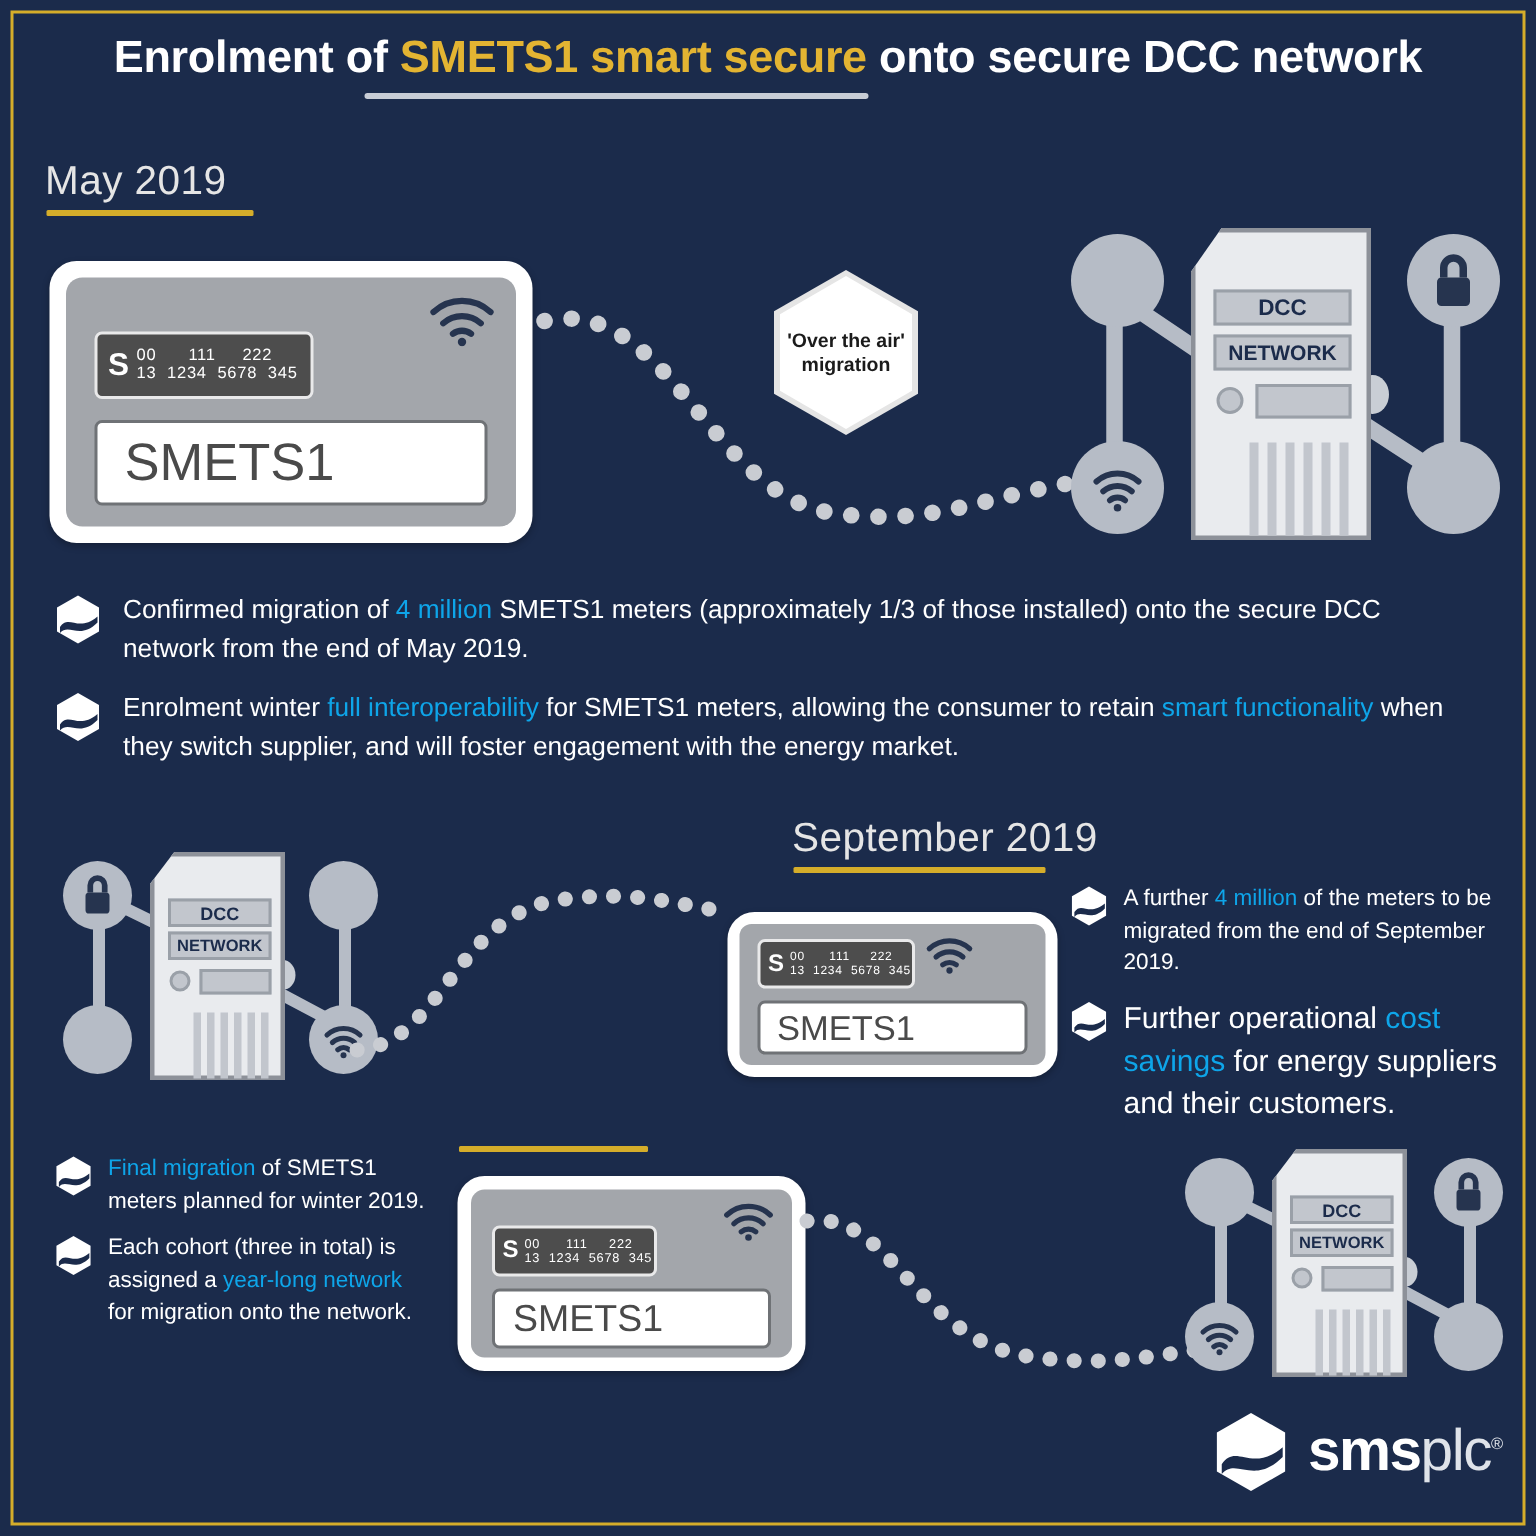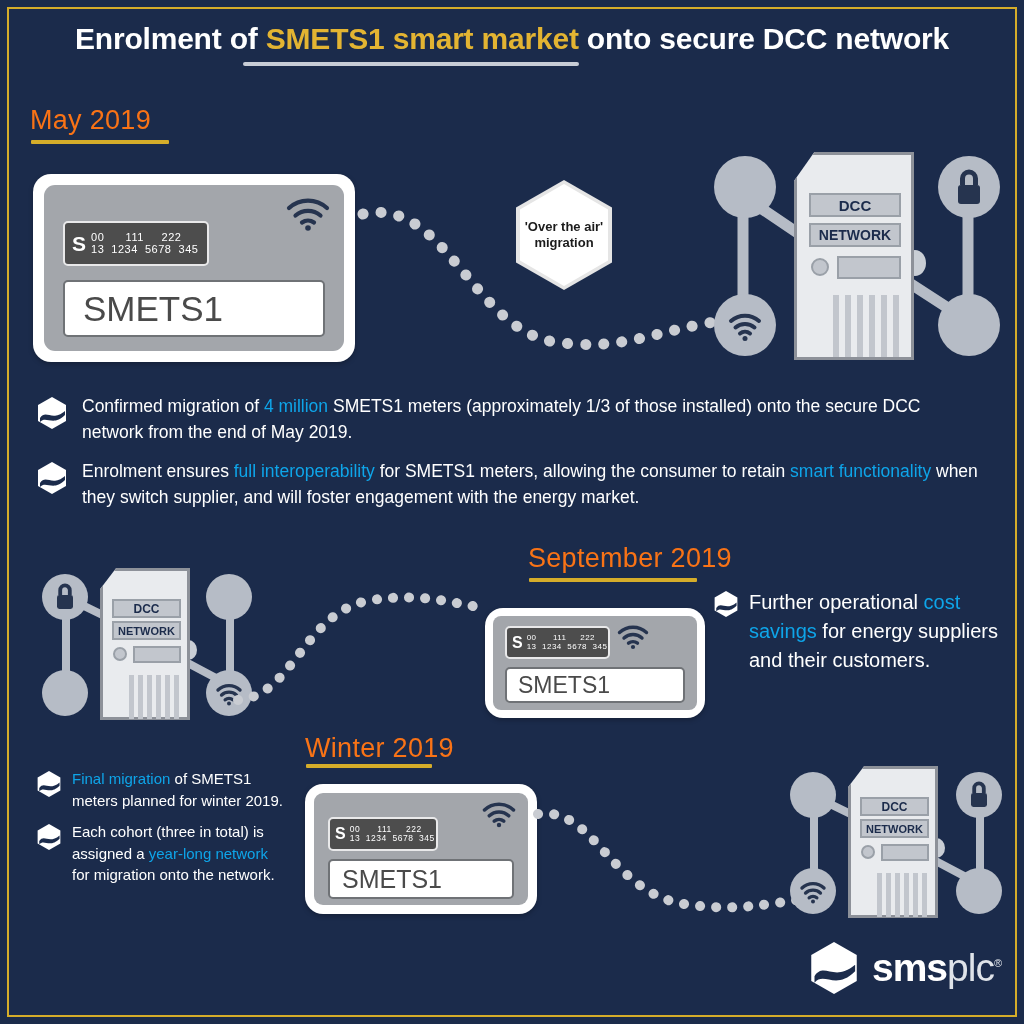--- a/index.html
+++ b/index.html
@@ -37,21 +37,21 @@
     position: absolute;
     left: 243px; top: 62px;
     width: 336px; height: 4px;
     background: #c8cdd6;
     border-radius: 2px;
   }
 
   
   .heading {
     position: absolute;
-    color: #f97316;
+    color: #e5e5e5;
     font-size: 27px;
     font-weight: 400;
     letter-spacing: 0.3px;
     white-space: nowrap;
   }
   .heading-underline {
     position: absolute;
     height: 4px;
     background: #d5ad2a;
     border-radius: 1px;
@@ -212,21 +212,21 @@
     color: #dfe3e9;
   }
 </style>
 </head>
 <body>
 
 <div id="stage">
   <div class="frame-border"></div>
 
   <div class="title">
-    <span>Enrolment of </span><span class="gold">SMETS1 smart market</span><span> onto secure DCC network</span>
+    <span>Enrolment of </span><span class="gold">SMETS1 smart secure</span><span> onto secure DCC network</span>
   </div>
   <div class="title-underline"></div>
 
   <div class="heading" style="left:30px; top:105px;">May 2019</div>
   <div class="heading-underline" style="left:31px; top:140px; width:138px;"></div>
 
   <div class="meter" style="left:33px; top:174px; width:322px; height:188px;">
     <div class="meter-body">
 
       <div class="wifi-icon" style="right:14px; top:12px; width:44px; height:34px;">
@@ -314,21 +314,21 @@
       </span>
       <span class="bullet-text" style="font-size:17.5px; line-height:1.46; width:890px;"><span>Confirmed migration of </span><span class="gold">4 million</span><span> SMETS1 meters (approximately 1/3 of those installed) onto the secure DCC network from the end of May 2019.</span></span>
     </div>
     <div class="bullet">
       <span class="bullet-mark" style="width:32px; height:34px; margin-right:14px; margin-top:2px;">
         <svg viewBox="0 0 32 34" width="32" height="34">
           <polygon points="16,1 30,9 30,25 16,33 2,25 2,9" fill="#ffffff"></polygon>
           <path d="M4 22 C 10 13, 16 26, 29 15 L29 19 C 17 31, 10 19, 4 26 Z" fill="#1b2b4b"></path>
         </svg>
       </span>
-      <span class="bullet-text" style="font-size:17.5px; line-height:1.46; width:930px;"><span>Enrolment ensures </span><span class="gold">full interoperability</span><span> for SMETS1 meters, allowing the consumer to retain </span><span class="gold">smart functionality</span><span> when they switch supplier, and will foster engagement with the energy market.</span></span>
+      <span class="bullet-text" style="font-size:17.5px; line-height:1.46; width:930px;"><span>Enrolment winter </span><span class="gold">full interoperability</span><span> for SMETS1 meters, allowing the consumer to retain </span><span class="gold">smart functionality</span><span> when they switch supplier, and will foster engagement with the energy market.</span></span>
     </div>
   </div>
 
   <div class="heading" style="left:528px; top:543px;">September 2019</div>
   <div class="heading-underline" style="left:529px; top:578px; width:168px;"></div>
 
   <div class="server" style="left:34px; top:564px; width:250px; height:160px;">
     <div class="link" style="left:42px; top:34px; width:78px; height:8px; transform:rotate(26deg);"></div>
     <div class="link" style="left:32px; top:38px; width:92px; height:8px; transform:rotate(90deg);"></div>
     <div class="link" style="left:196px; top:36px; width:88px; height:8px; transform:rotate(90deg);"></div>
@@ -385,32 +385,40 @@
         <span class="lcd-nums" style="font-size:8px;">
           <span class="lcd-row">00      111     222</span>
           <span class="lcd-row">13  1234  5678  345</span>
         </span>
       </div>
       <div class="meter-label" style="left:12px; top:51px; width:180px; height:36px; padding-left:11px; font-size:23px;">SMETS1</div>
     </div>
   </div>
 
   <div class="bullets" style="left:713px; top:588px; width:290px;">
+    <div class="bullet" style="margin-bottom:12px;">
+      <span class="bullet-mark" style="width:26px; height:28px; margin-right:10px; margin-top:2px;">
+        <svg viewBox="0 0 32 34" width="26" height="28">
+          <polygon points="16,1 30,9 30,25 16,33 2,25 2,9" fill="#ffffff"></polygon>
+          <path d="M4 22 C 10 13, 16 26, 29 15 L29 19 C 17 31, 10 19, 4 26 Z" fill="#1b2b4b"></path>
+        </svg>
+      </span>
+      <span class="bullet-text" style="font-size:15px; line-height:1.44; width:255px;"><span>A further </span><span class="gold">4 million</span><span> of the meters to be migrated from the end of September 2019.</span></span>
+    </div>
     <div class="bullet">
       <span class="bullet-mark" style="width:26px; height:28px; margin-right:10px; margin-top:2px;">
         <svg viewBox="0 0 32 34" width="26" height="28">
           <polygon points="16,1 30,9 30,25 16,33 2,25 2,9" fill="#ffffff"></polygon>
           <path d="M4 22 C 10 13, 16 26, 29 15 L29 19 C 17 31, 10 19, 4 26 Z" fill="#1b2b4b"></path>
         </svg>
       </span>
       <span class="bullet-text" style="font-size:20px; line-height:1.44; width:255px;"><span>Further operational </span><span class="gold">cost savings</span><span> for energy suppliers and their customers.</span></span>
     </div>
   </div>
 
-  <div class="heading" style="left:305px; top:733px;">Winter 2019</div>
   <div class="heading-underline" style="left:306px; top:764px; width:126px;"></div>
 
   <div class="bullets" style="left:36px; top:768px; width:270px;">
     <div class="bullet" style="margin-bottom:10px;">
       <span class="bullet-mark" style="width:26px; height:28px; margin-right:10px; margin-top:2px;">
         <svg viewBox="0 0 32 34" width="26" height="28">
           <polygon points="16,1 30,9 30,25 16,33 2,25 2,9" fill="#ffffff"></polygon>
           <path d="M4 22 C 10 13, 16 26, 29 15 L29 19 C 17 31, 10 19, 4 26 Z" fill="#1b2b4b"></path>
         </svg>
       </span>

